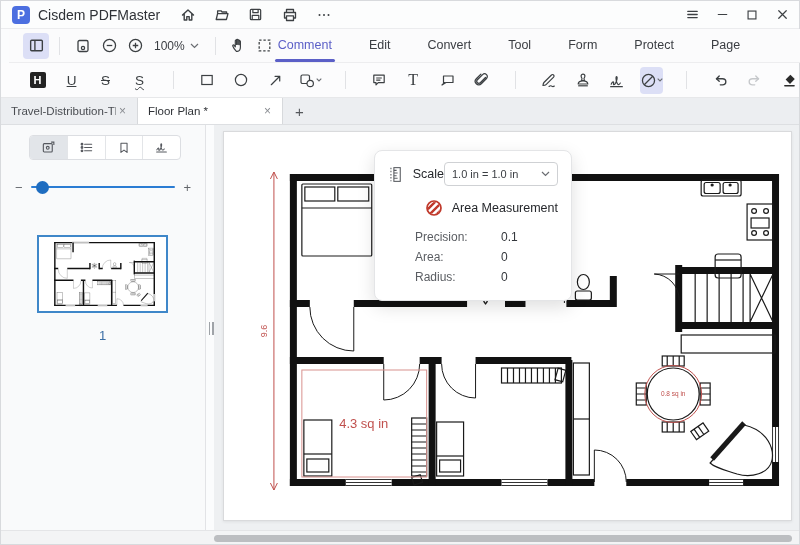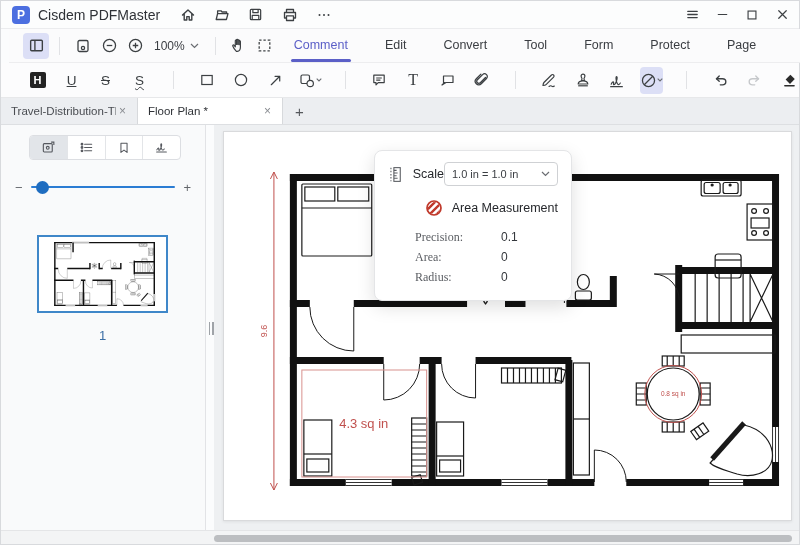--- a/index.html
+++ b/index.html
@@ -15,21 +15,21 @@
   .win-controls { margin-left:auto; display:flex; margin-right:2px; }
   .win-controls .icon-btn { width:30px; height:26px; border-radius:0; }
   .icon-btn { display:flex; align-items:center; justify-content:center; width:26px; height:26px; border-radius:4px; color:#3c4043; cursor:default; }
   .icon-btn svg { display:block; }
 
   
   .toolbar-main { position:absolute; left:8px; top:28px; width:100%; height:34px; background:#fbfbfc; border-bottom:1px solid #ededef; display:flex; align-items:center; padding-left:14px; }
   .tool-active { background:#dcdff6; }
   .vsep { width:1px; height:18px; background:#e1e2e5; margin:0 10px; }
   .zoom-box { display:flex; align-items:center; gap:5px; margin:0 6px; font-size:12px; color:#3a3d42; }
-  .menu-tabs { display:flex; align-items:stretch; margin-left:16px; gap:37px; height:34px; }
+  .menu-tabs { display:flex; align-items:stretch; gap:37px; height:34px; }
   .menu-tab { font-size:12.5px; color:#3a3d42; line-height:33px; position:relative; white-space:nowrap; }
   .menu-tab.active { color:#5b5fc7; }
   .menu-tab.active::after { content:""; position:absolute; left:-3px; right:-3px; bottom:1px; height:2.5px; border-radius:2px; background:#5b5fc7; }
 
   
   .toolbar-anno { position:absolute; left:0; top:62px; width:100%; height:35px; background:#fcfcfd; border-bottom:1px solid #e7e8ea; display:flex; align-items:center; padding-left:26px; gap:13px; }
   .toolbar-anno .icon-btn { width:27px; height:27px; }
   .lh { background:#232323; color:#fff; width:16px; height:16px; border-radius:2px; font-size:11px; font-weight:bold; display:flex; align-items:center; justify-content:center; }
   .lt-u { font-size:13.5px; text-decoration:underline; }
   .lt-s { font-size:13.5px; text-decoration:line-through; }
@@ -69,21 +69,21 @@
   
   .popup { position:absolute; left:150px; top:18px; width:198px; z-index:5; background:#fff; border:1px solid #e4e5e7; border-radius:8px; box-shadow:0 6px 18px rgba(0,0,0,.13); padding:11px 13px 13px; }
   .pop-row { display:flex; align-items:center; }
   .pop-label { margin-left:8px; font-size:12.5px; color:#26282c; }
   .dropdown { margin-left:auto; width:116px; height:24px; border:1px solid #cfd1d4; border-radius:4px; display:flex; align-items:center; padding:0 7px; font-size:11px; color:#3a3d42; }
   .dropdown .dd-val { flex:1; white-space:nowrap; }
   .pop-tool { margin-top:13px;justify-content:flex-end; }
   .pop-title { margin-left:9px; font-size:12.5px; color:#26282c; }
   .pop-fields { margin-top:10px; padding-left:27px; }
   .field-row { display:flex; height:20px; align-items:center; font-size:12px; }
-  .field-row .fl { width:86px; color:#5a5d62;font-family:Liberation Serif, serif; }
+  .field-row .fl { width:86px; color:#5a5d62; }
   .field-row .fv { color:#34373c; }
 
   
   .hscroll { position:absolute; left:0; right:0; bottom:0; height:14px; background:#f3f4f5; border-top:1px solid #e4e5e7; }
   .hthumb { position:absolute; left:213px; right:7px; top:3.5px; height:7px; border-radius:3.5px; background:#bcbec1; }
 </style>
 </head>
 <body>
 
 <svg width="0" height="0" style="position:absolute" aria-hidden="true">

